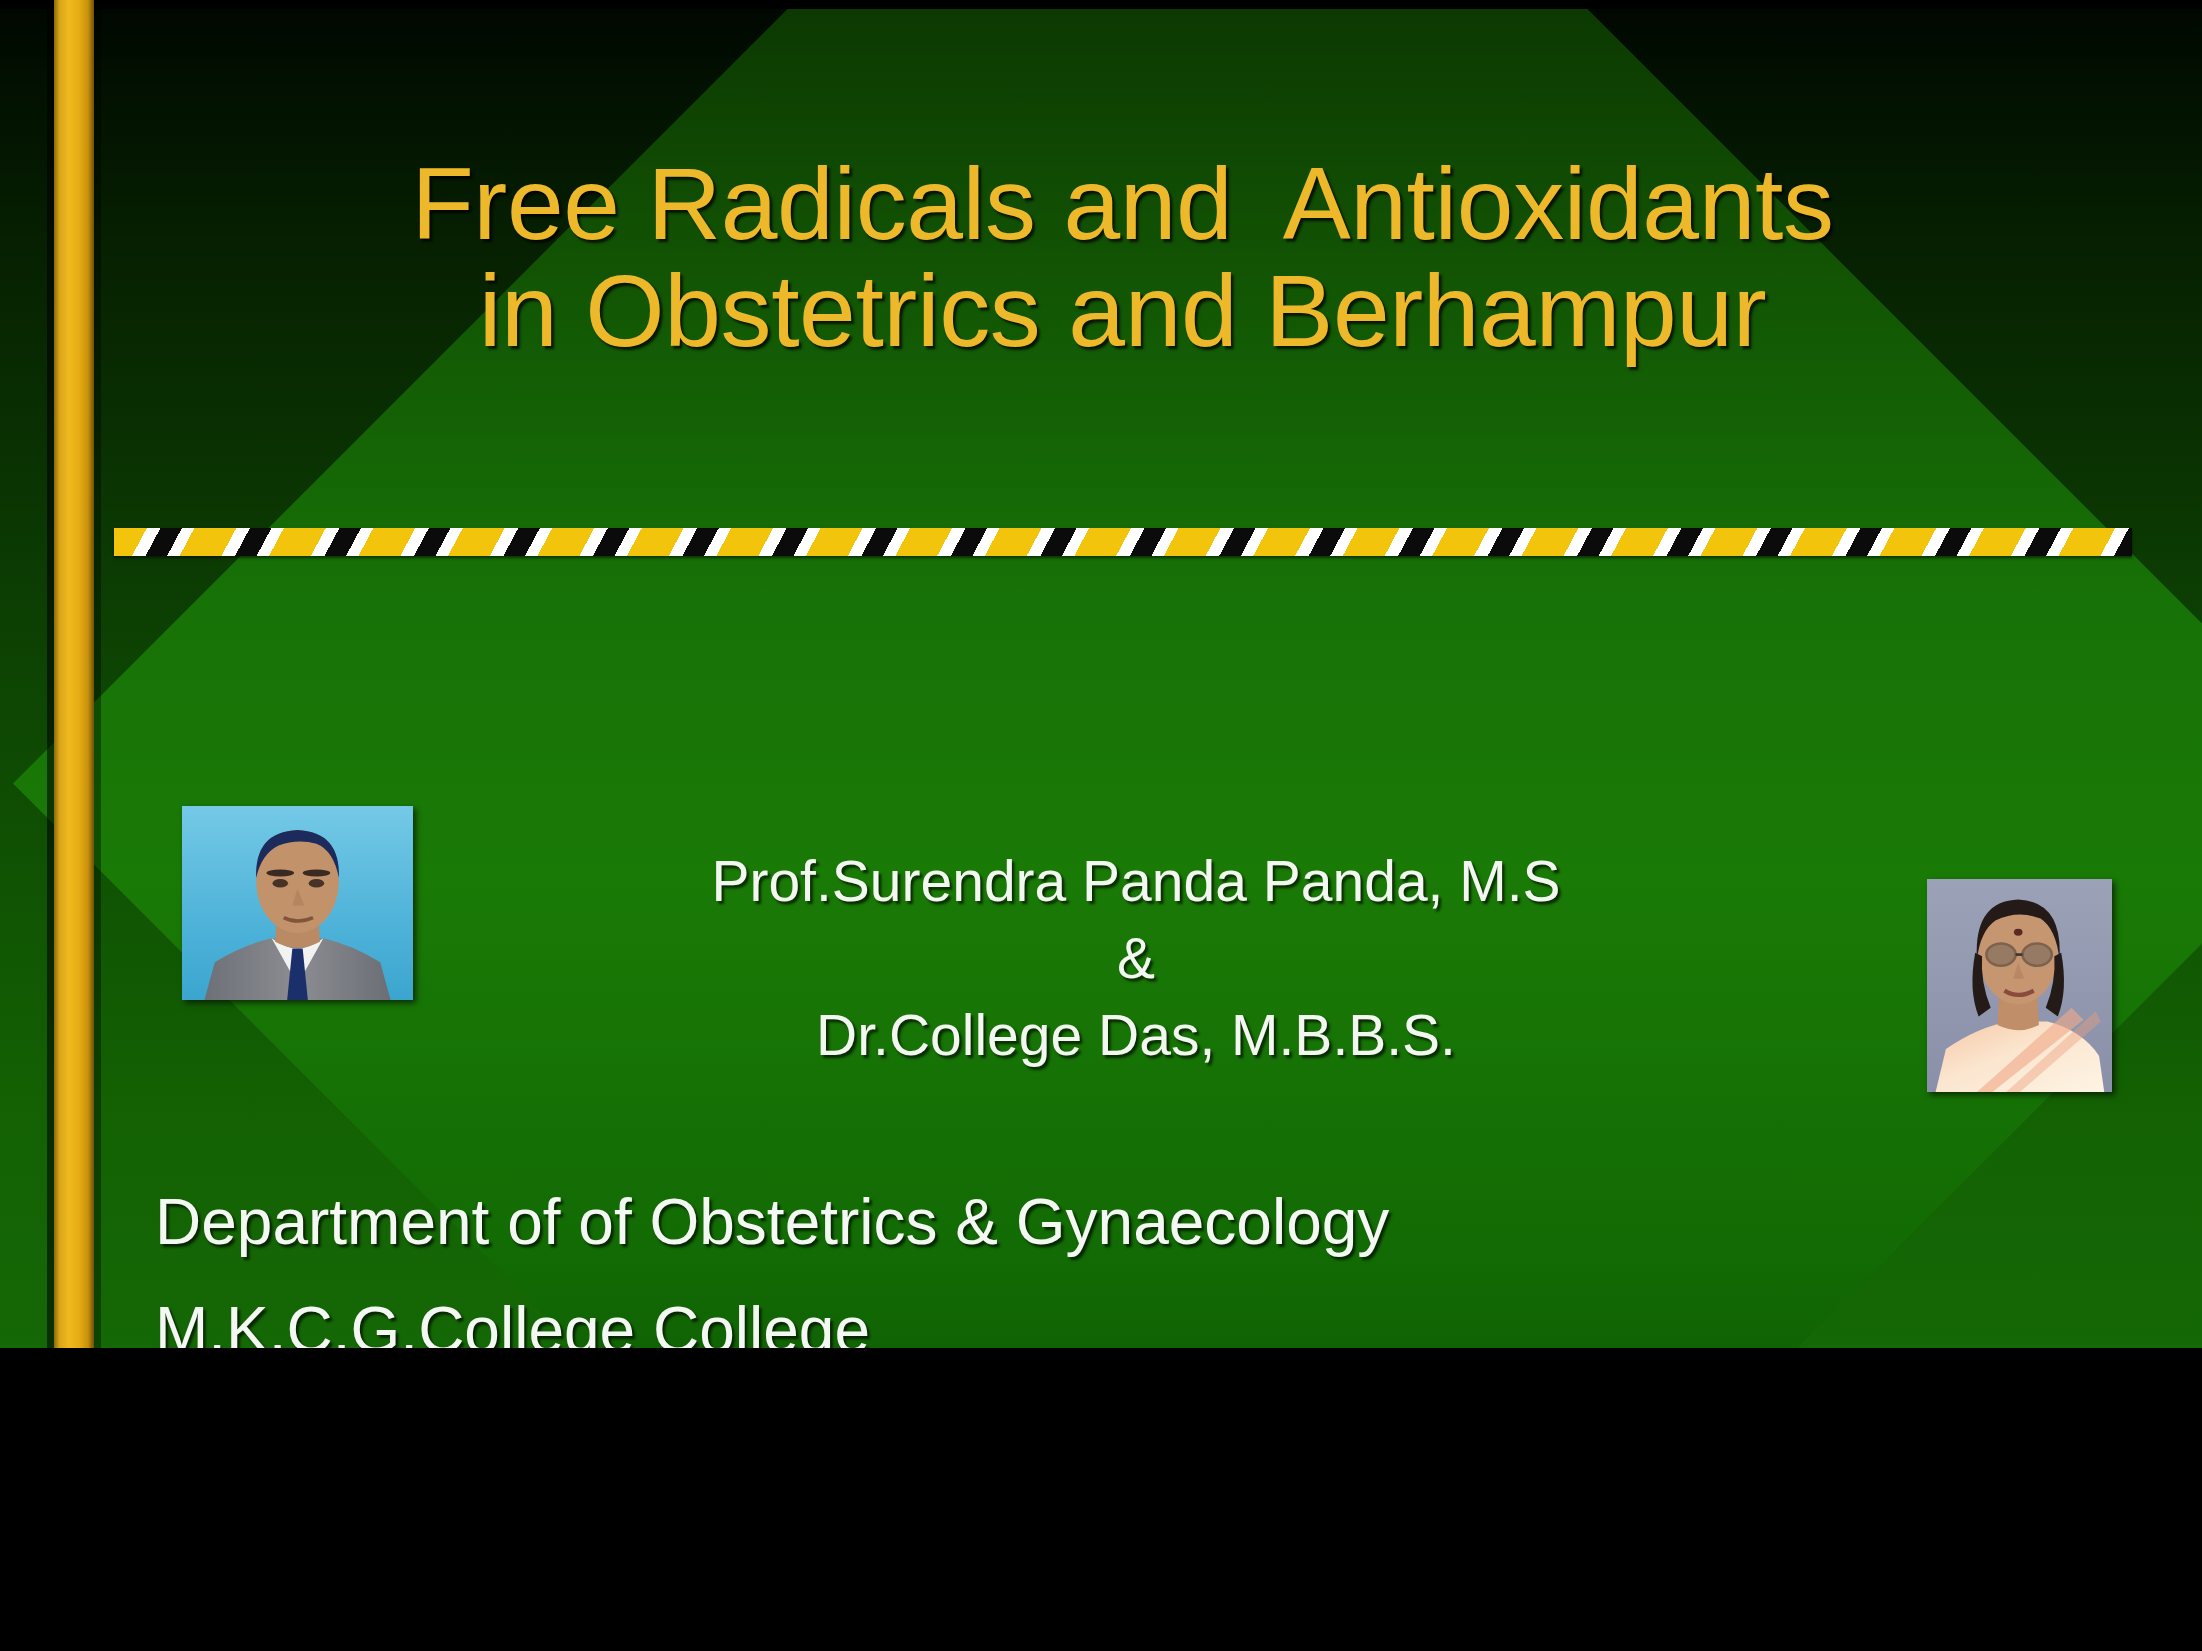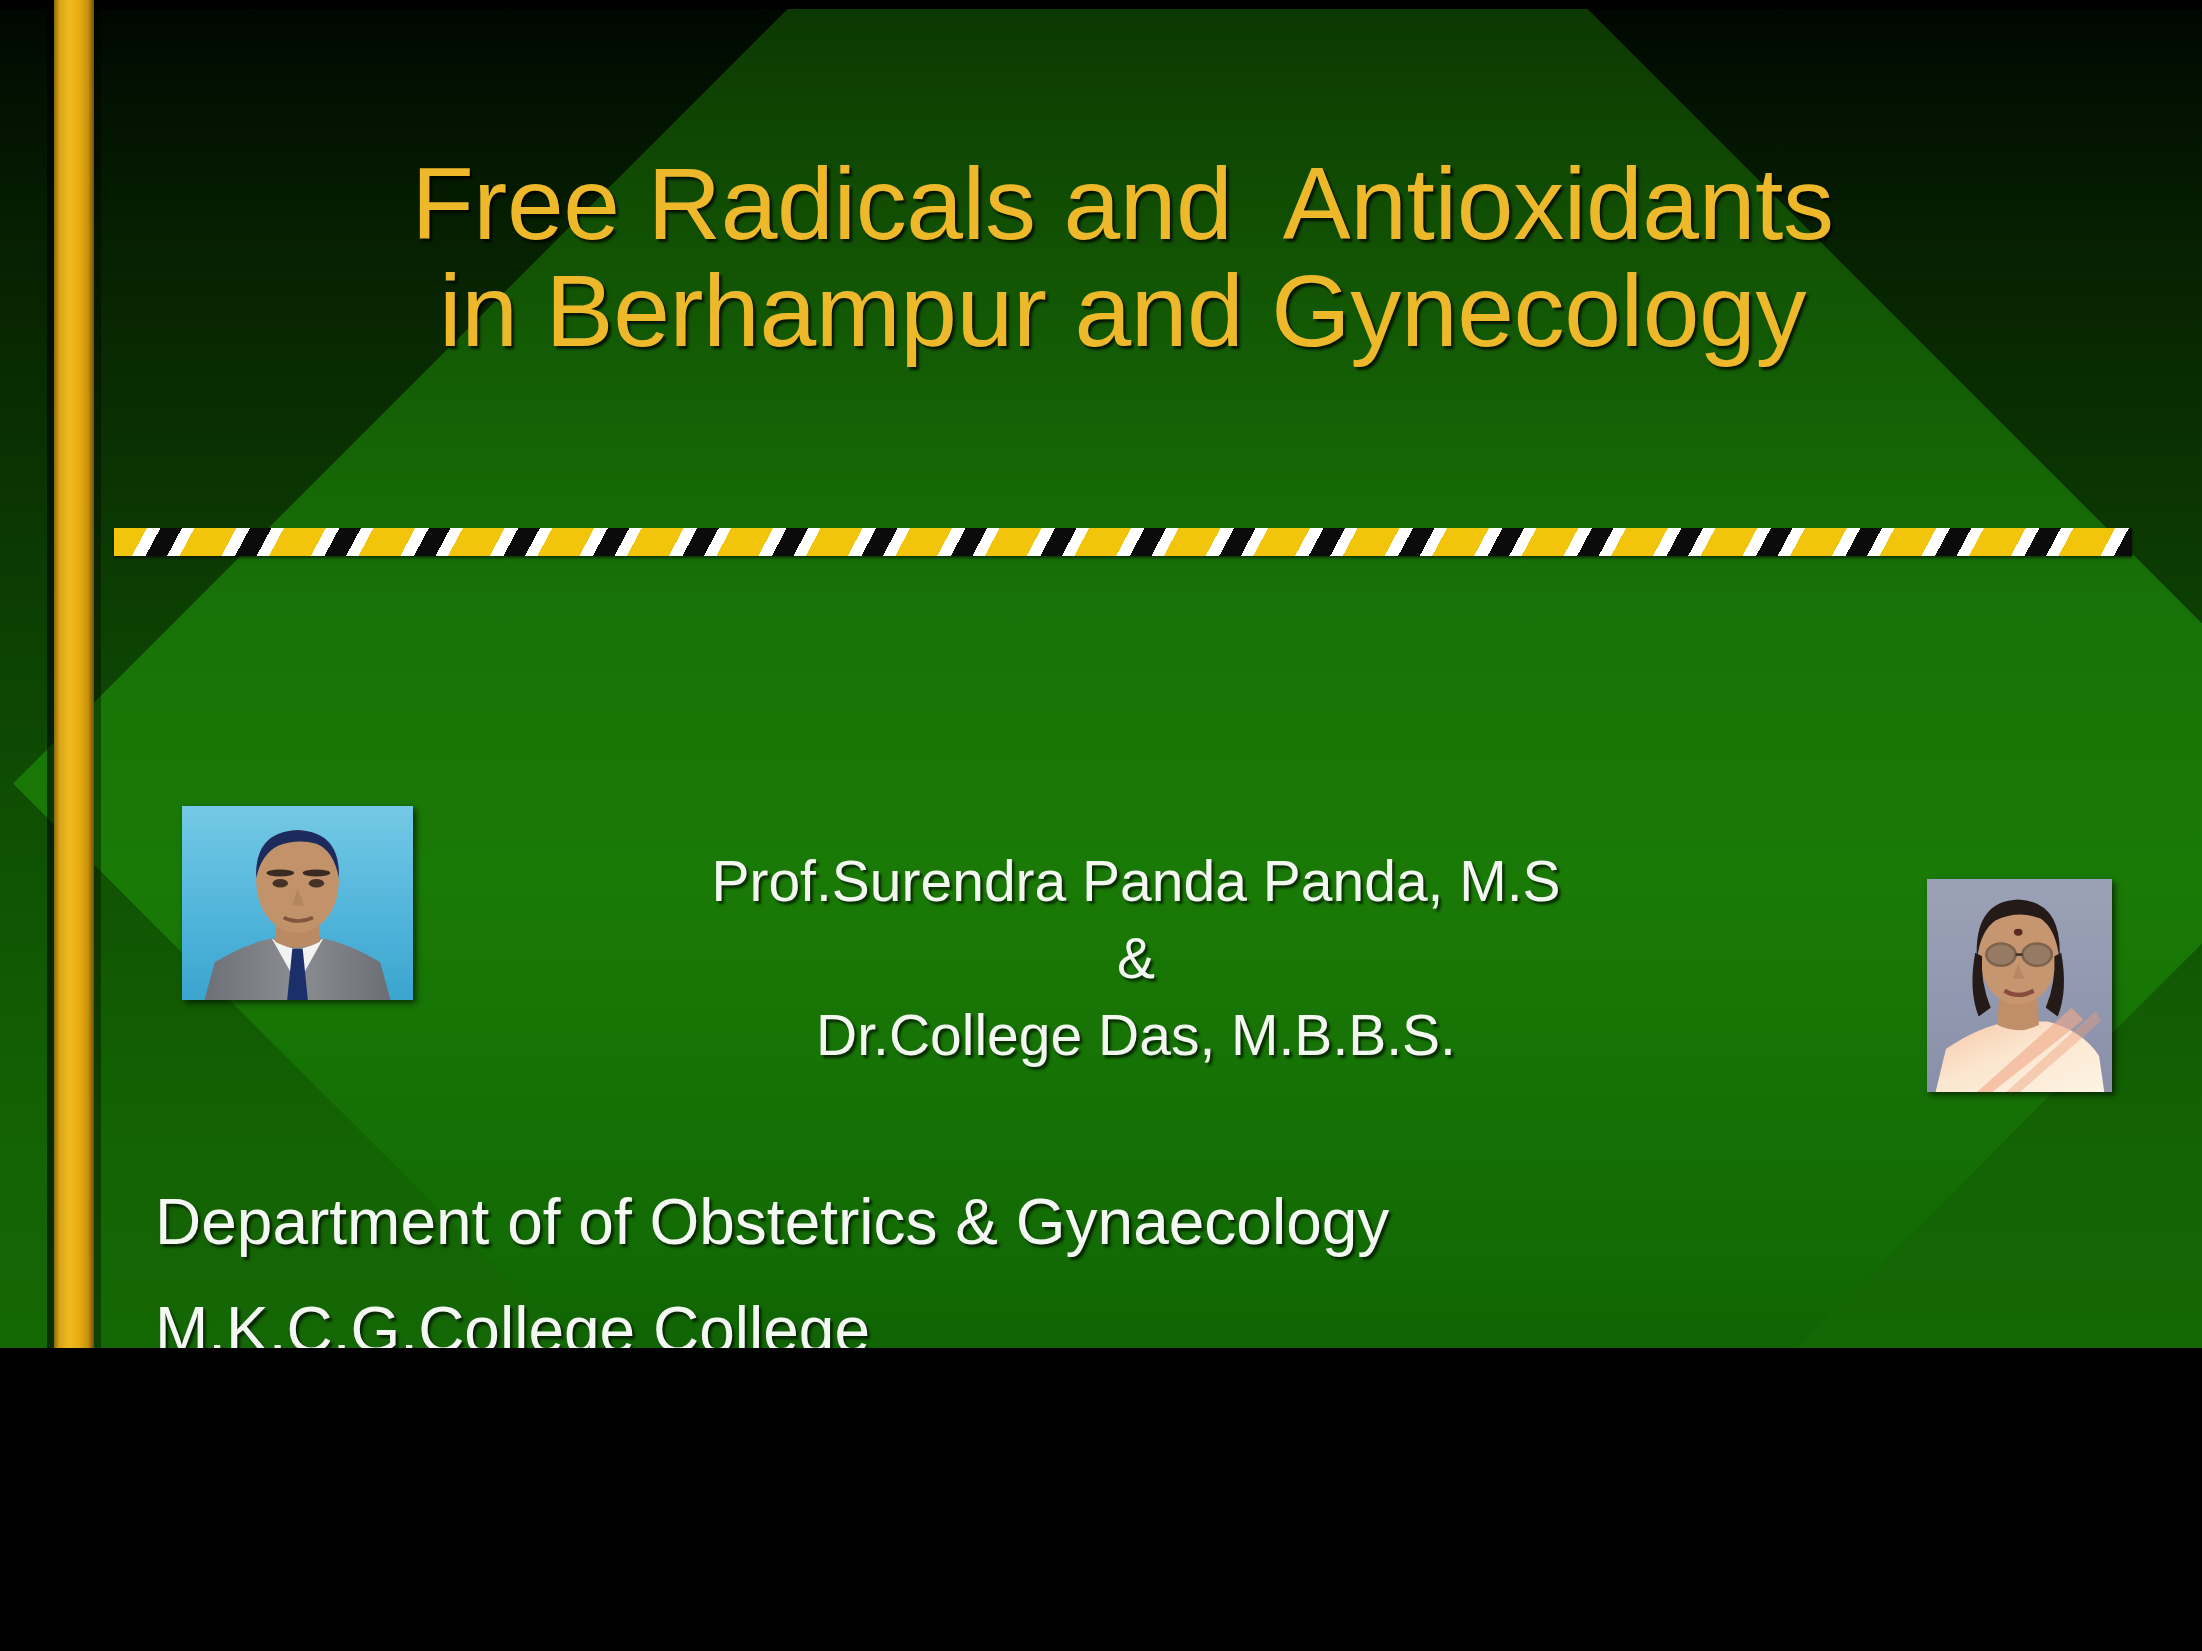--- a/index.html
+++ b/index.html
@@ -189,21 +189,21 @@
 
   <div id="diamond"></div>
   <div id="top-band"></div>
 
   <div id="gold-bar-shadow-l"></div>
   <div id="gold-bar"></div>
   <div id="gold-bar-shadow-r"></div>
 
   <div id="title-block">
     <div class="title-line">Free Radicals and  Antioxidants</div>
-    <div class="title-line">in Berhampur and Gynecology</div>
+    <div class="title-line">in Obstetrics and Berhampur</div>
   </div>
 
   <div id="stripe-bar"></div>
 
   <div class="photo" id="photo-left">
     <svg viewBox="0 0 268 226" preserveAspectRatio="none">
       <defs>
         <linearGradient id="bgL" x1="0" y1="0" x2="0" y2="1">
           <stop offset="0%" stop-color="#74c9e6"></stop>
           <stop offset="60%" stop-color="#4fb3d9"></stop>

